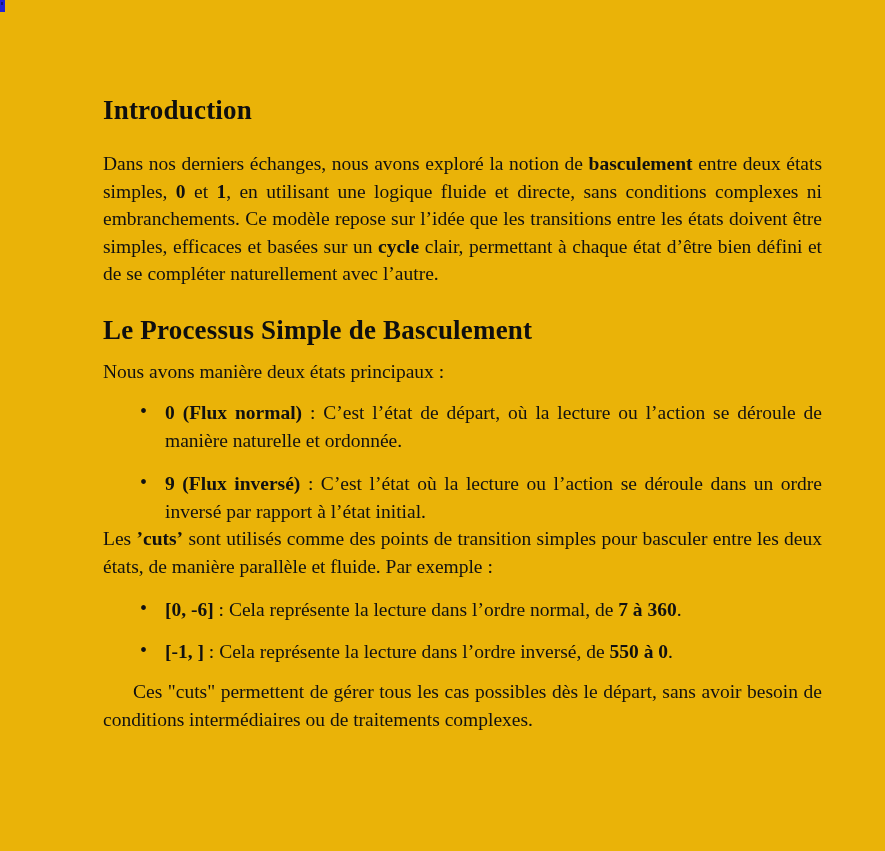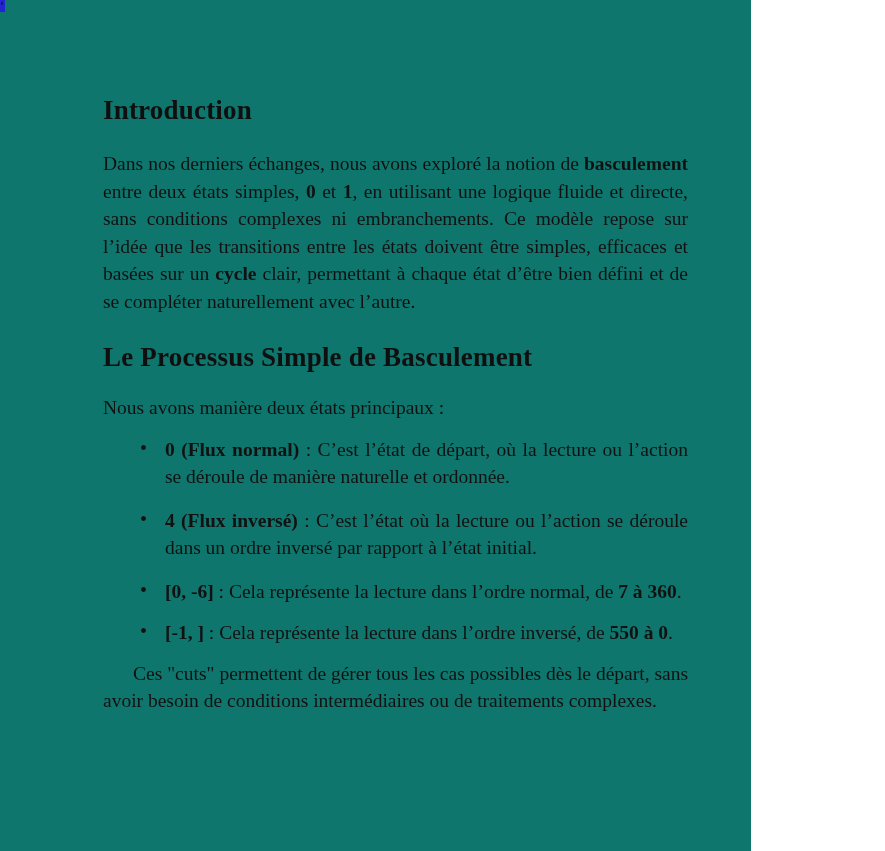--- a/index.html
+++ b/index.html
@@ -1,20 +1,20 @@
 <!DOCTYPE html>
 <html lang="fr"><head>
 <meta charset="utf-8">
 <style>
   html, body { margin: 0; padding: 0; background: #ffffff; }
   .page {
     position: relative;
-    width: 751px;
+    width: 885px;
     height: 851px;
-    background: #0f766e;
+    background: #eab308;
     overflow: hidden;
     font-family: "Liberation Serif", "DejaVu Serif", serif;
     color: #111111;
   }
   .corner-artifact {
     position: absolute;
     left: 0; top: 0;
     width: 5px; height: 12px;
     background: #2323d6;
   }
@@ -31,21 +31,21 @@
   }
   h2.sec {
     font-size: 27px;
     line-height: 32px;
     font-weight: bold;
     margin: 0;
     color: #0f0f0f;
     letter-spacing: 0.2px;
   }
   h2.sec-intro    { margin-bottom: 24px; }
-  h2.sec-process  { margin-top: 26px; margin-bottom: 21px; }
+  h2.sec-process  { margin-top: 26px; margin-bottom: 12px; }
   h2.sec-cuts     { margin-top: 28px; margin-bottom: 22px; }
   p.body {
     font-size: 19.5px;
     line-height: 27.5px;
     text-align: justify;
     margin: 0;
   }
   .b { font-weight: bold; }
   .list { margin-top: 14px; }
   .list-cuts { margin-top: 16px; }
@@ -79,24 +79,25 @@
     <h2 class="sec sec-intro">Introduction</h2>
 
     <p class="body"><span>Dans nos derniers échanges, nous avons exploré la notion de </span><span class="b">basculement</span><span> entre deux états simples, </span><span class="b">0</span><span> et </span><span class="b">1</span><span>, en utilisant une logique fluide et directe, sans conditions complexes ni embranchements. Ce modèle repose sur l’idée que les transitions entre les états doivent être simples, efficaces et basées sur un </span><span class="b">cycle</span><span> clair, permettant à chaque état d’être bien défini et de se compléter naturellement avec l’autre.</span></p>
 
     <h2 class="sec sec-process">Le Processus Simple de Basculement</h2>
 
     <p class="body">Nous avons manière deux états principaux :</p>
 
     <div class="list">
       <div class="li"><span class="bullet">•</span><span class="b">0 (Flux normal)</span><span> : C’est l’état de départ, où la lecture ou l’action se déroule de manière naturelle et ordonnée.</span></div>
-      <div class="li"><span class="bullet">•</span><span class="b">4 (Flux inversé)</span><span> : C’est l’état où la lecture ou l’action se déroule dans un ordre inversé par rapport à l’état initial.</span></div>
+      <div class="li"><span class="bullet">•</span><span class="b">9 (Flux inversé)</span><span> : C’est l’état où la lecture ou l’action se déroule dans un ordre inversé par rapport à l’état initial.</span></div>
     </div>
 
 
+    <p class="body"><span>Les </span><span class="b">’cuts’</span><span> sont utilisés comme des points de transition simples pour basculer entre les deux états, de manière parallèle et fluide. Par exemple :</span></p>
 
     <div class="list list-cuts">
       <div class="li"><span class="bullet">•</span><span class="b">[0, -6]</span><span> : Cela représente la lecture dans l’ordre normal, de </span><span class="b">7 à 360</span><span>.</span></div>
       <div class="li"><span class="bullet">•</span><span class="b">[-1, ]</span><span> : Cela représente la lecture dans l’ordre inversé, de </span><span class="b">550 à 0</span><span>.</span></div>
     </div>
 
     <p class="body closing">Ces "cuts" permettent de gérer tous les cas possibles dès le départ, sans avoir besoin de conditions intermédiaires ou de traitements complexes.</p>
 
   </main>
 </div>

